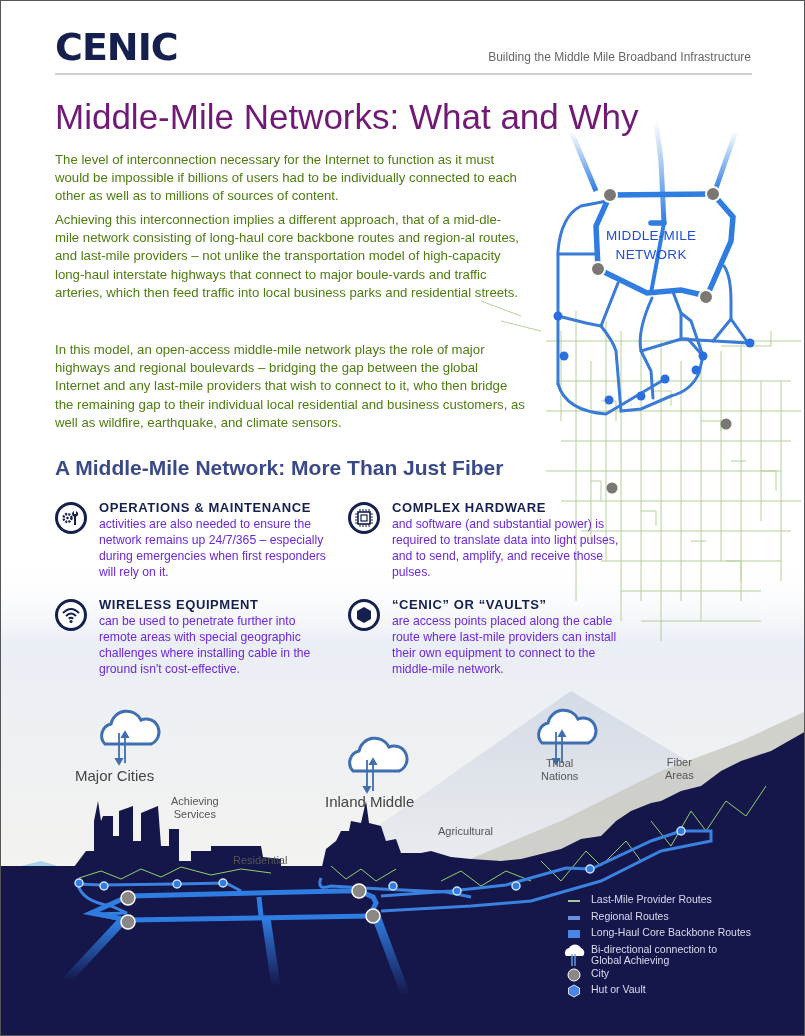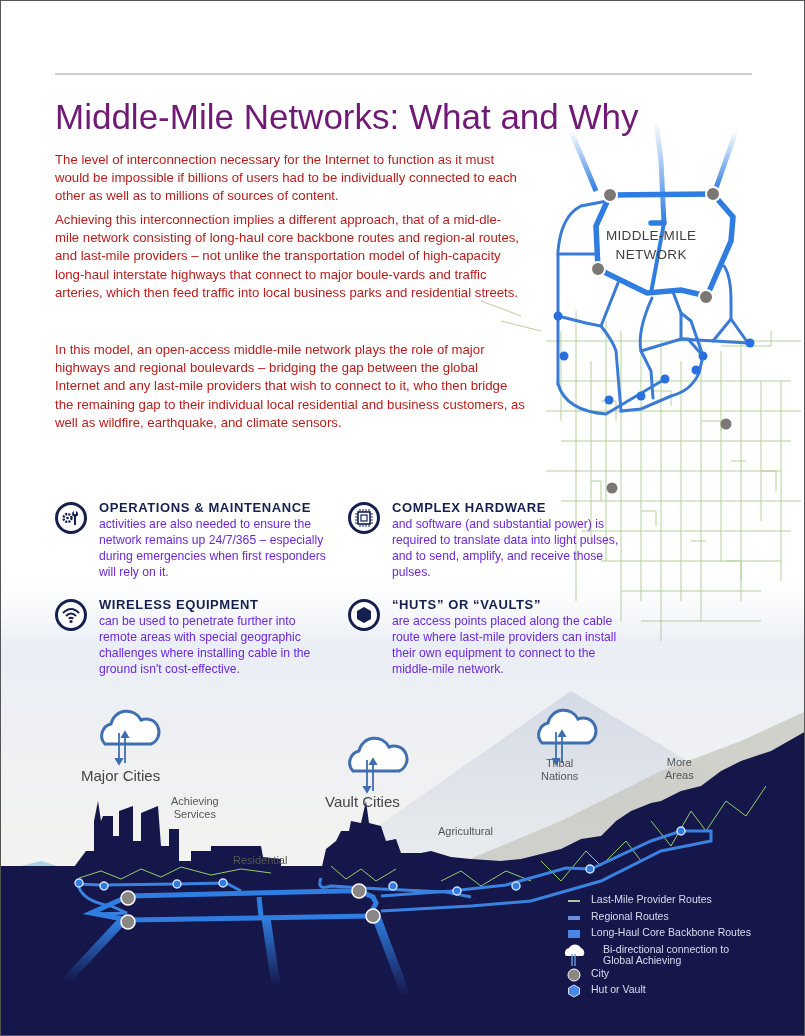--- a/index.html
+++ b/index.html
@@ -9,39 +9,39 @@
   .ground { position: absolute; left: 0; top: 0; width: 805px; height: 1036px; pointer-events: none; }
 
   
   .logo { position: absolute; left: 54px; top: 26px; font-family: "DejaVu Sans", sans-serif; font-weight: bold;
           font-size: 38px; letter-spacing: -1px; color: #15204f; line-height: 40px; }
   .tagline { position: absolute; right: 53px; top: 49px; font-size: 12px; color: #666; }
   .rule { position: absolute; left: 54px; top: 72px; width: 697px; height: 2px; background: #d0d0d0; }
 
   .title { position: absolute; left: 54px; top: 96px; font-size: 35px; color: #701a75; font-weight: normal; white-space: nowrap; }
 
-  .body-text { position: absolute; left: 54px; width: 470px; font-size: 13.2px; line-height: 18.2px; color: #b91c1c; }
+  .body-text { position: absolute; left: 54px; width: 470px; font-size: 13.2px; line-height: 18.2px; color: #4d7c0f; }
   .p1 { top: 150px; }
   .p2 { top: 210px; }
   .p3 { top: 340px; }
 
   .subtitle { position: absolute; left: 54px; top: 455px; font-size: 21px; color: #3a4a86; white-space: nowrap; }
 
   .feature { position: absolute; width: 260px; }
   .feature .ficon { position: absolute; left: 0; top: 0; width: 32px; height: 32px; border: 3px solid #15204f;
                     border-radius: 50%; display: flex; align-items: center; justify-content: center; background: #fff; }
   .feature .fhead { position: absolute; left: 44px; top: -2px; font-size: 13px; font-weight: bold; color: #15204f;
                     letter-spacing: 0.6px; white-space: nowrap; }
   .feature .fbody { position: absolute; left: 44px; top: 14px; width: 230px; font-size: 12.2px; line-height: 16px; color: #6d28d9; }
   .f1 { left: 54px; top: 501px; }
   .f2 { left: 347px; top: 501px; }
   .f3 { left: 54px; top: 598px; }
   .f4 { left: 347px; top: 598px; }
 
-  .map-label { position: absolute; font-size: 13.5px; color: #404040; text-align: center; line-height: 19px; letter-spacing: 0.3px; }
+  .map-label { position: absolute; font-size: 13.5px; color: #1d4ed8; text-align: center; line-height: 19px; letter-spacing: 0.3px; }
 
   .scene-label { position: absolute; color: #555; text-align: center; font-size: 11px; line-height: 13px; }
   .scene-label.big { font-size: 15px; color: #444; }
 
   .legend { position: absolute; left: 562px; top: 893px; }
   .legend .row { display: flex; align-items: flex-start; height: 16.5px; }
   .legend .sw { width: 22px; height: 14px; display: flex; align-items: center; justify-content: center; margin-right: 6px; }
   .legend .lbl { font-size: 10.5px; color: #d8dcf0; line-height: 11px; }
 </style>
 </head>
@@ -190,33 +190,36 @@
     <g stroke="#3f6fb0" stroke-width="1.8" fill="#3f6fb0">
       <path d="M118 732 L118 762 M124 762 L124 732"></path>
         <path d="M115 758 L118 763 L121 758 Z M121 736 L124 731 L127 736 Z"></path>
       <path d="M366 759 L366 790 M372 790 L372 759"></path>
         <path d="M363 786 L366 791 L369 786 Z M369 763 L372 758 L375 763 Z"></path>
       <path d="M555 731 L555 762 M561 762 L561 731"></path>
         <path d="M552 758 L555 763 L558 758 Z M558 735 L561 730 L564 735 Z"></path>
     </g>
   </svg>
 
+  <div class="logo">CENIC</div>
+  <div class="tagline">Building the Middle Mile Broadband Infrastructure</div>
   <div class="rule"></div>
 
   <h1 class="title">Middle-Mile Networks: What and Why</h1>
 
   <p class="body-text p1">The level of interconnection necessary for the Internet to function as it must would be impossible if billions of users had to be individually connected to each other as well as to millions of sources of content.</p>
   <p class="body-text p2">Achieving this interconnection implies a different approach, that of a mid-dle-mile network consisting of long-haul core backbone routes and region-al routes, and last-mile providers – not unlike the transportation model of high-capacity long-haul interstate highways that connect to major boule-vards and traffic arteries, which then feed traffic into local business parks and residential streets.</p>
   <p class="body-text p3">In this model, an open-access middle-mile network plays the role of major highways and regional boulevards – bridging the gap between the global Internet and any last-mile providers that wish to connect to it, who then bridge the remaining gap to their individual local residential and business customers, as well as wildfire, earthquake, and climate sensors.</p>
 
   <div class="map-label" style="left:605px; top:225px;">
     <div>MIDDLE-MILE</div>
     <div>NETWORK</div>
   </div>
 
+  <h2 class="subtitle">A Middle-Mile Network: More Than Just Fiber</h2>
 
   <div class="feature f1">
     <div class="ficon">
       <svg width="20" height="20" viewBox="0 0 20 20">
           <circle cx="6.5" cy="10" r="4" fill="none" stroke="#15204f" stroke-width="2.4" stroke-dasharray="2 1.2"></circle>
           <circle cx="6.5" cy="10" r="1.3" fill="#15204f"></circle>
           <path d="M13 3 L13 6 L15 6 L15 3 Q17.5 4 17 7 Q16 8.5 15 8.5 L15 17 L13 17 L13 8.5 Q11 8 11 6 Q11 4 13 3 Z" fill="#15204f"></path>
         </svg>
     </div>
     <div class="fhead">OPERATIONS &amp; MAINTENANCE</div>
@@ -247,38 +250,38 @@
     <div class="fhead">WIRELESS EQUIPMENT</div>
     <div class="fbody">can be used to penetrate further into remote areas with special geographic challenges where installing cable in the ground isn't cost-effective.</div>
   </div>
 
   <div class="feature f4">
     <div class="ficon">
       <svg width="20" height="20" viewBox="0 0 20 20">
           <path d="M10 2 L17 6 L17 14 L10 18 L3 14 L3 6 Z" fill="#15204f"></path>
         </svg>
     </div>
-    <div class="fhead">“HUTS” OR “VAULTS”</div>
+    <div class="fhead">“CENIC” OR “VAULTS”</div>
     <div class="fbody">are access points placed along the cable route where last-mile providers can install their own equipment to connect to the middle-mile network.</div>
   </div>
 
-  <div class="scene-label big" style="left:80px; top:768px;">Major Cities</div>
+  <div class="scene-label big" style="left:74px; top:768px;">Major Cities</div>
   <div class="scene-label" style="left:170px; top:794px;">
     <div>Achieving</div>
     <div>Services</div>
   </div>
   <div class="scene-label" style="left:232px; top:845px;margin-top:8px;">Residential</div>
-  <div class="scene-label big" style="left:324px; top:794px;">Vault Cities</div>
+  <div class="scene-label big" style="left:324px; top:794px;">Inland Middle</div>
   <div class="scene-label" style="left:437px; top:824px;">Agricultural</div>
   <div class="scene-label" style="left:540px; top:756px;">
     <div>Tribal</div>
     <div>Nations</div>
   </div>
   <div class="scene-label" style="left:664px; top:755px;">
-    <div>More</div>
+    <div>Fiber</div>
     <div>Areas</div>
   </div>
 
   <div class="legend">
     <div class="row">
       <span class="sw">
           <svg width="12" height="4">
             <rect width="12" height="2" y="1" fill="#a9c89a"></rect>
           </svg>
         </span>
@@ -293,21 +296,21 @@
       <span class="lbl">Regional Routes</span>
     </div>
     <div class="row">
       <span class="sw">
           <svg width="12" height="10">
             <rect width="12" height="8" y="1" fill="#4a86e8"></rect>
           </svg>
         </span>
       <span class="lbl">Long-Haul Core Backbone Routes</span>
     </div>
-    <div class="row" style="height:24px;gap:12px;">
+    <div class="row" style="height:24px;">
       <span class="sw" style="height:24px;">
           <svg width="22" height="24" viewBox="0 0 22 24">
             <path d="M3 12 a5 5 0 0 1 3 -8 a7 7 0 0 1 12 0 a5 5 0 0 1 2 8 Z" fill="#fff"></path>
             <path d="M9 10 V22 M12 22 V10" stroke="#6aa0e0" stroke-width="1.4"></path>
           </svg>
         </span>
       <span class="lbl"><span>Bi-directional connection to</span><br><span>Global Achieving</span></span>
     </div>
     <div class="row">
       <span class="sw">

